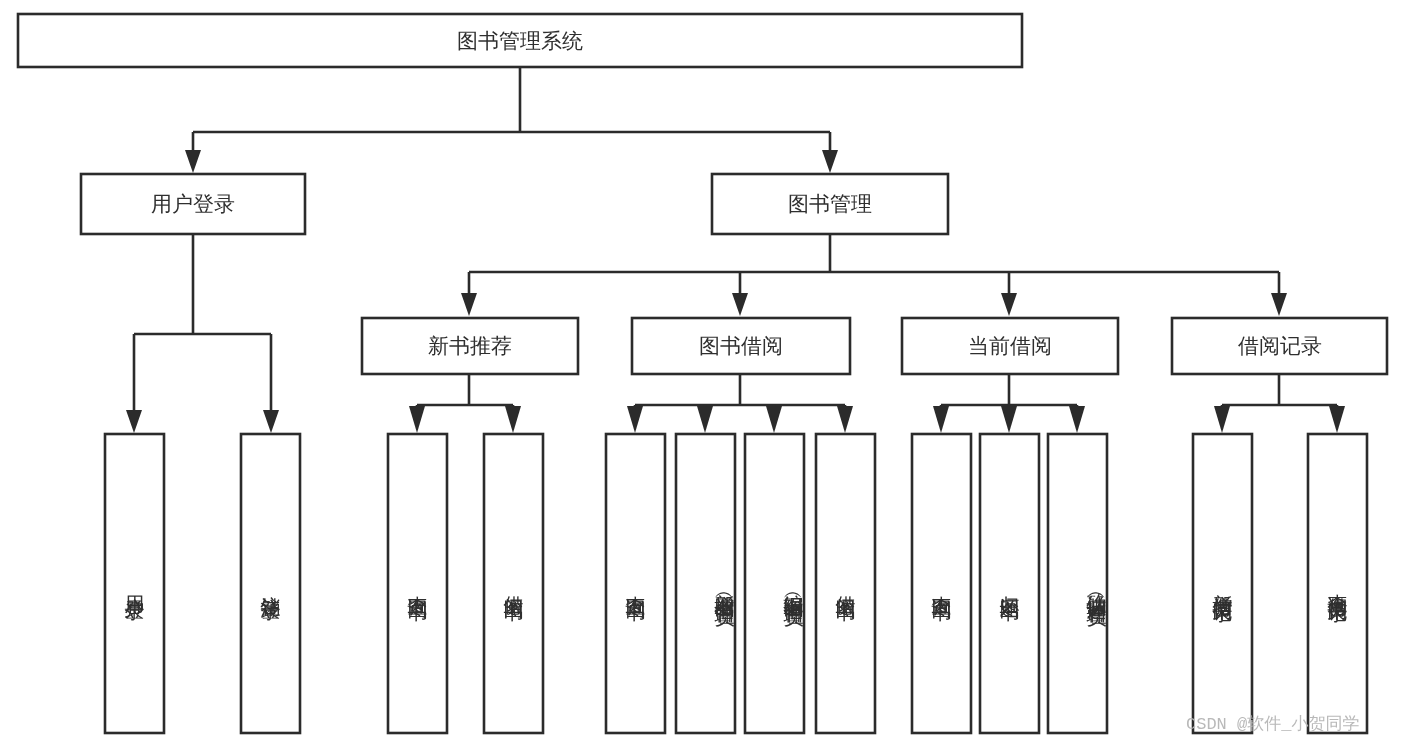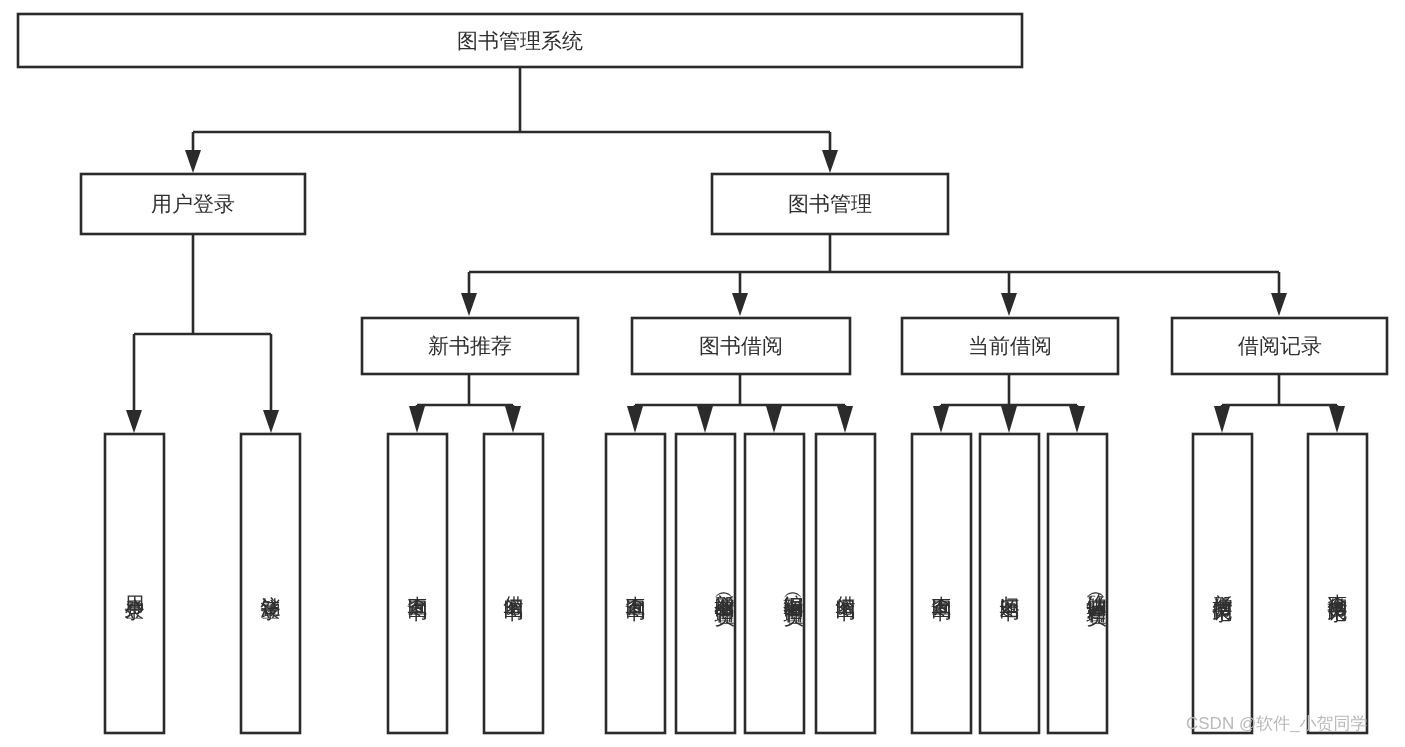--- a/index.html
+++ b/index.html
@@ -60,21 +60,21 @@
     letter-spacing: 2px;
     white-space: nowrap;
     text-align: center;
     pointer-events: none;
     user-select: none;
   }
   .watermark {
     position: absolute;
     left: 1186px;
     top: 712px;
-    font-family: Liberation Sans, sans-serif;
+    font-family: Liberation Mono, monospace;
     font-size: 17px;
     color: #b9b9b9;
     white-space: nowrap;
     user-select: none;
   }
 </style>
 </head>
 <body>
 
 <div id="diagram-root">

